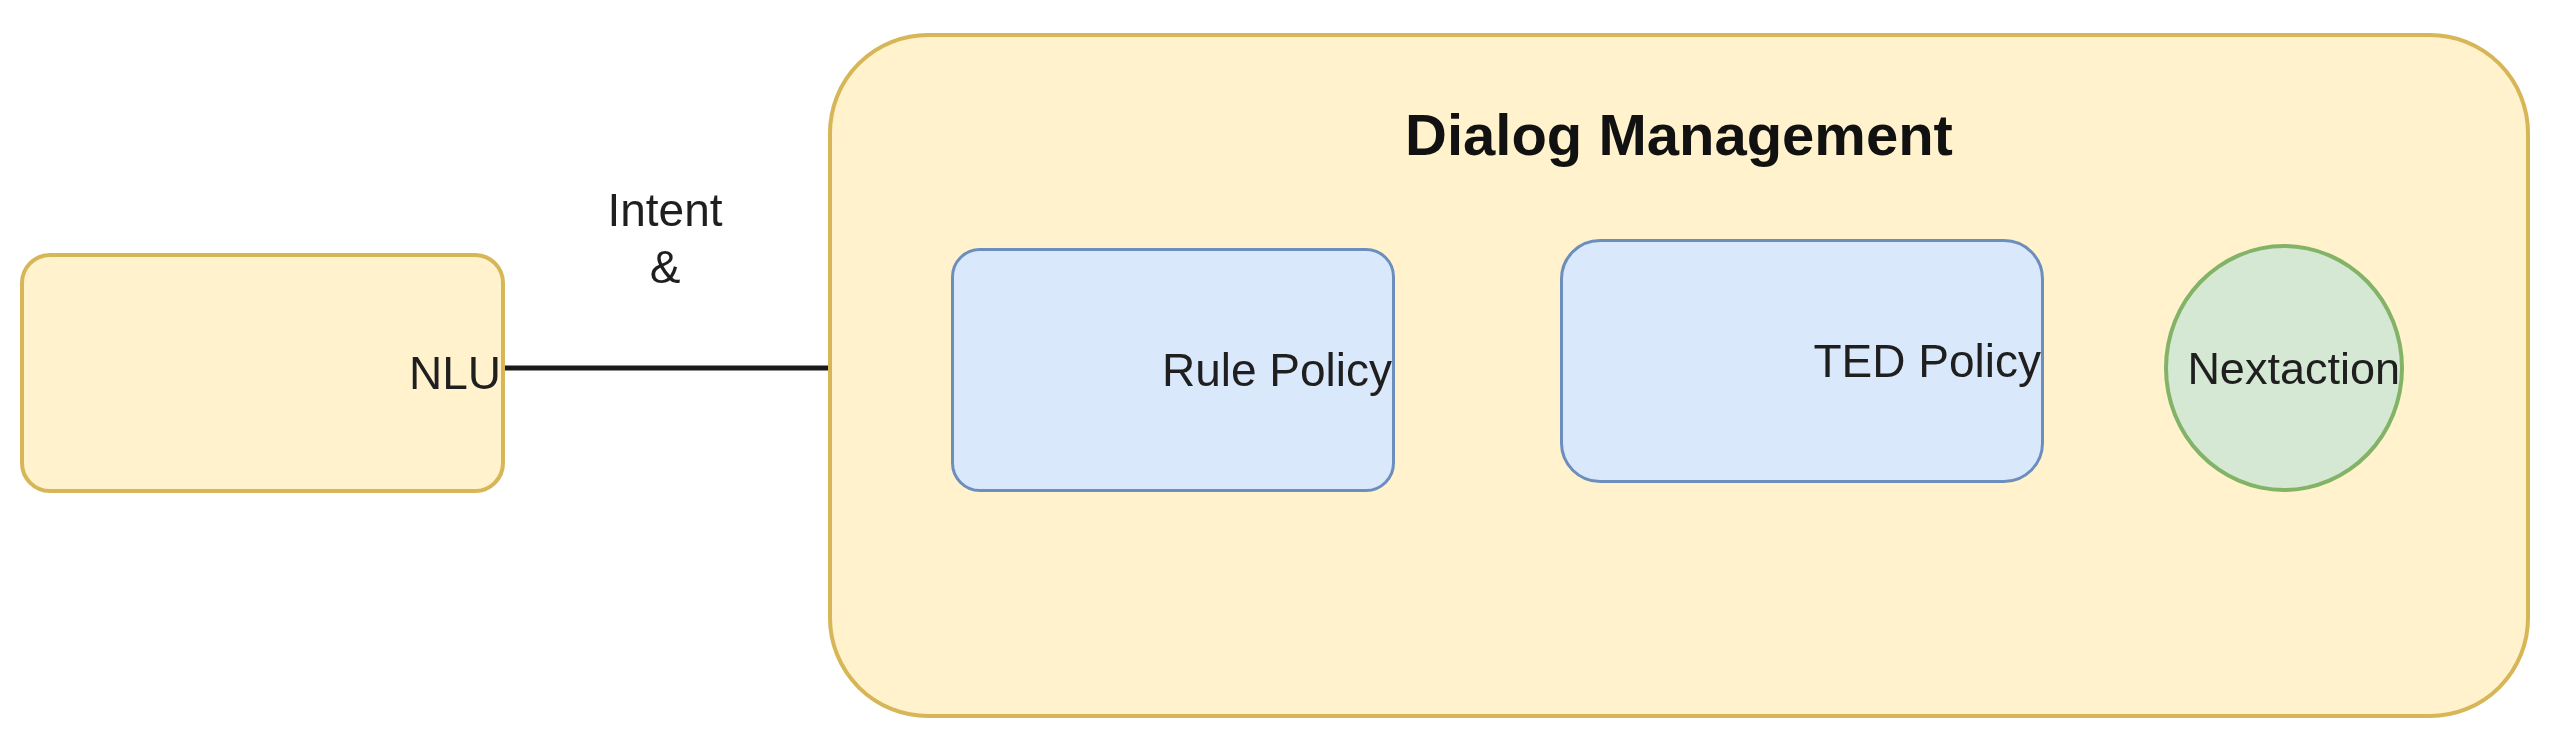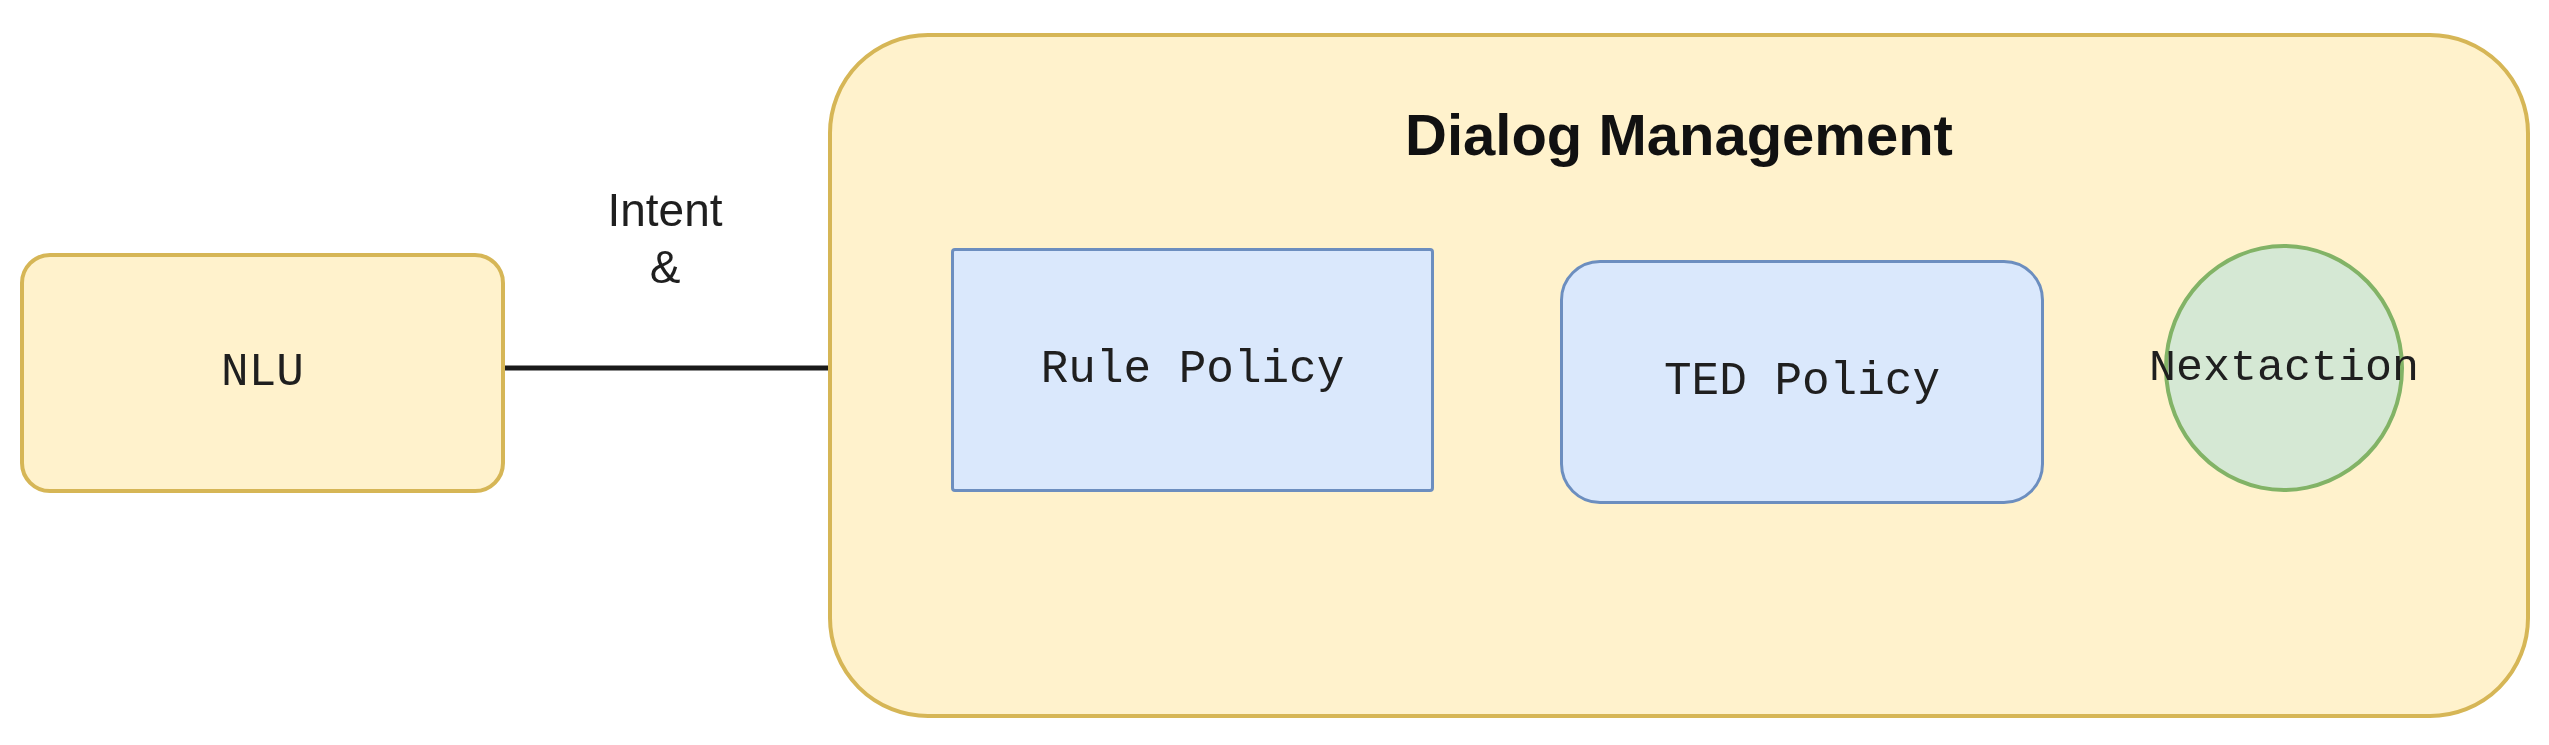--- a/index.html
+++ b/index.html
@@ -13,25 +13,24 @@
     height: 745px;
     background: var(--background, #ffffff);
     font-family: "Liberation Sans", sans-serif;
     overflow: hidden;
   }
   .node {
     position: absolute;
     box-sizing: border-box;
     display: flex;
     align-items: center;
-    justify-content: center;
+    justify-content: flex-end;
     text-align: center;
     color: var(--text-color, #1f1f1f);
     font-size: 46px;
-    font-family: Liberation Mono, monospace;
   }
   .yellow {
     background: var(--yellow-fill, #FFF2CC);
     border: 4px solid var(--yellow-border, #D6B656);
     margin-top: 8px;
   }
   .blue {
     background: var(--blue-fill, #DAE8FC);
     border: 3px solid var(--blue-border, #6C8EBF);
   }
@@ -50,25 +49,25 @@
   #dialog-title {
     position: absolute;
     top: 64px; left: 0; right: 0;
     text-align: center;
     font-weight: bold;
     font-size: 58px;
     color: #111111;
   }
   #rule-policy {
     left: 951px; top: 248px;
-    width: 483px; height: 244px;
-    border-radius: 4px;
+    width: 444px; height: 244px;
+    border-radius: 29px;
   }
   #ted-policy {
-    left: 1560px; top: 260px;
+    left: 1560px; top: 239px;
     width: 484px; height: 244px;
     border-radius: 40px;
   }
   #next-action {
     left: 2164px; top: 244px;
     width: 240px; height: 248px;
     border-radius: 50%;
     background: var(--green-fill, #D5E8D4);
     border: 4px solid var(--green-border, #82B366);
     flex-direction: row;

